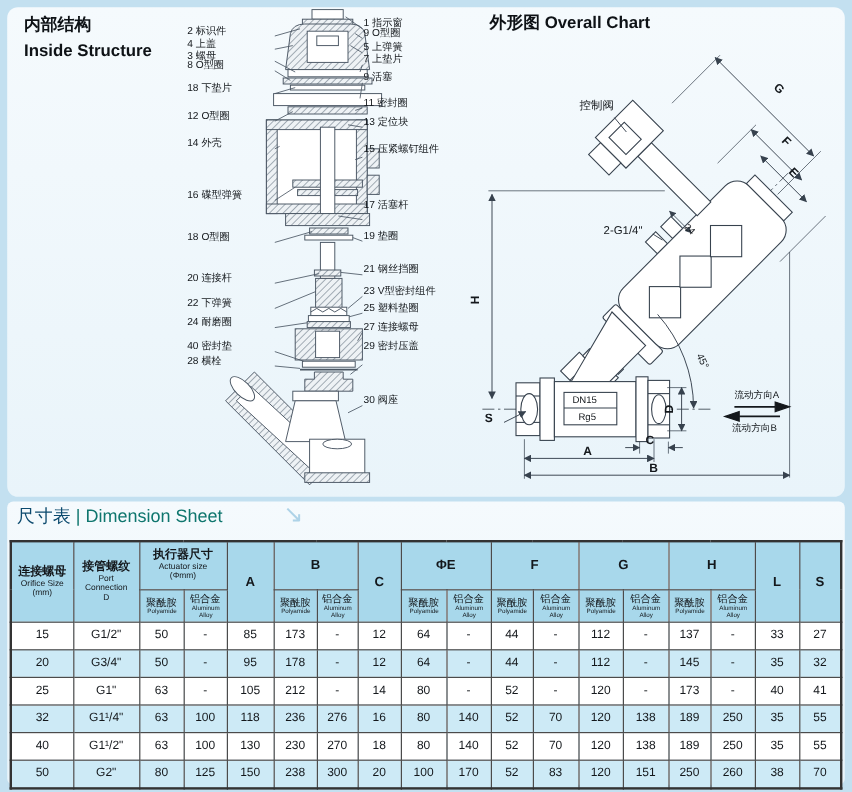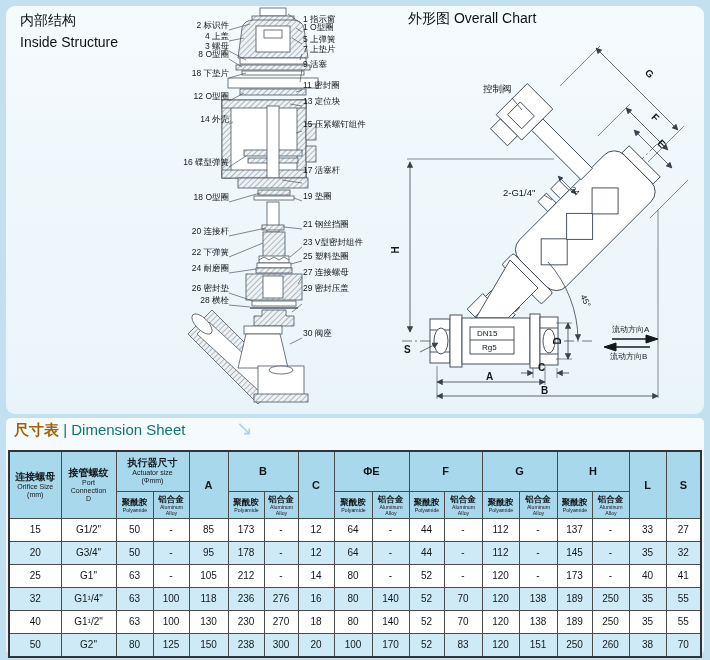--- a/index.html
+++ b/index.html
@@ -1,39 +1,39 @@
 <!DOCTYPE html>
 <html><head>
 <meta charset="utf-8">
 <style>
   html,body{margin:0;padding:0}
   body{width:710px;height:660px;position:relative;background:#c3e0f0;
        font-family:"Liberation Sans",sans-serif;overflow:hidden;color:#14181c}
   .panel{position:absolute;background:linear-gradient(180deg,#f5fafd,#e9f4fa);border-radius:9px}
   #ptop{left:6px;top:6px;width:698px;height:408px}
   #pbot{left:6px;top:418px;width:698px;height:236px;border-radius:5px}
-  .t1{position:absolute;font-weight:normal;font-size:14px;color:#0e1216;white-space:nowrap}
+  .t1{position:absolute;font-weight:bold;font-size:14px;color:#0e1216;white-space:nowrap}
   #artsvg{position:absolute;left:0;top:0}
   .dl{position:absolute;font-size:8.5px;line-height:9px;white-space:nowrap;color:#14181c}
-  .dll{left:145px;width:84px;text-align:right}
+  .dll{left:156px;width:84px;text-align:left}
   .dlr{left:303px}
   .dm{position:absolute;font-size:10px;font-weight:600;white-space:nowrap}
   .flow{position:absolute;font-size:8px;white-space:nowrap}
   #sheet-title{position:absolute;left:14px;top:421px;font-size:15px;white-space:nowrap}
-  #sheet-title .zh{font-weight:bold;color:#a16207}
+  #sheet-title .zh{font-weight:normal;color:#0c4a6e}
   #sheet-title .en{color:#0f766e}
   #sheet-arrow{position:absolute;left:236px;top:416px;font-size:20px;color:#aed3e8}
   table{position:absolute;left:8px;top:450px;width:694px;border-collapse:collapse;
         table-layout:fixed;border:2px solid #333}
   th,td{border:1px solid #4b4b4b;text-align:center;vertical-align:middle;padding:0;overflow:hidden}
   thead th{background:#a8d8eb}
   .hzh{font-size:10px;font-weight:bold;display:block;line-height:12px}
   .hen{font-size:7px;font-weight:400;display:block;line-height:8px}
   .hletter{font-size:11px;font-weight:600}
-  .subzh{font-size:8.5px;font-weight:bold;display:block;line-height:10px}
+  .subzh{font-size:8.5px;font-weight:normal;display:block;line-height:10px}
   .suben{font-size:5.5px;font-weight:400;display:block;line-height:6px;transform:scale(.95)}
   tbody td{font-size:10px;height:22px;background:#fff}
   tbody tr:nth-child(even) td{background:#cdeaf6}
   tr.h1{height:40px} tr.h2{height:27px}
 </style>
 </head>
 <body>
 
 <div id="ptop" class="panel"></div>
 <div id="pbot" class="panel"></div>
@@ -232,25 +232,25 @@
 <span class="dl dll" style="top:42px">3 螺母</span>
 <span class="dl dll" style="top:50px">8 O型圈</span>
 <span class="dl dll" style="top:69px">18 下垫片</span>
 <span class="dl dll" style="top:92px">12 O型圈</span>
 <span class="dl dll" style="top:115px">14 外壳</span>
 <span class="dl dll" style="top:158px">16 碟型弹簧</span>
 <span class="dl dll" style="top:193px">18 O型圈</span>
 <span class="dl dll" style="top:227px">20 连接杆</span>
 <span class="dl dll" style="top:248px">22 下弹簧</span>
 <span class="dl dll" style="top:264px">24 耐磨圈</span>
-<span class="dl dll" style="top:284px">26 密封垫</span>
+<span class="dl dll" style="top:284px">40 密封垫</span>
 <span class="dl dll" style="top:296px">28 横栓</span>
 
 <span class="dl dlr" style="top:15px">1 指示窗</span>
-<span class="dl dlr" style="top:23px">1 O型圈</span>
+<span class="dl dlr" style="top:23px">9 O型圈</span>
 <span class="dl dlr" style="top:35px">5 上弹簧</span>
 <span class="dl dlr" style="top:45px">7 上垫片</span>
 <span class="dl dlr" style="top:60px">9 活塞</span>
 <span class="dl dlr" style="top:81px">11 密封圈</span>
 <span class="dl dlr" style="top:97px">13 定位块</span>
 <span class="dl dlr" style="top:120px">15 压紧螺钉组件</span>
 <span class="dl dlr" style="top:166px">17 活塞杆</span>
 <span class="dl dlr" style="top:192px">19 垫圈</span>
 <span class="dl dlr" style="top:220px">21 钢丝挡圈</span>
 <span class="dl dlr" style="top:238px">23 V型密封组件</span>

